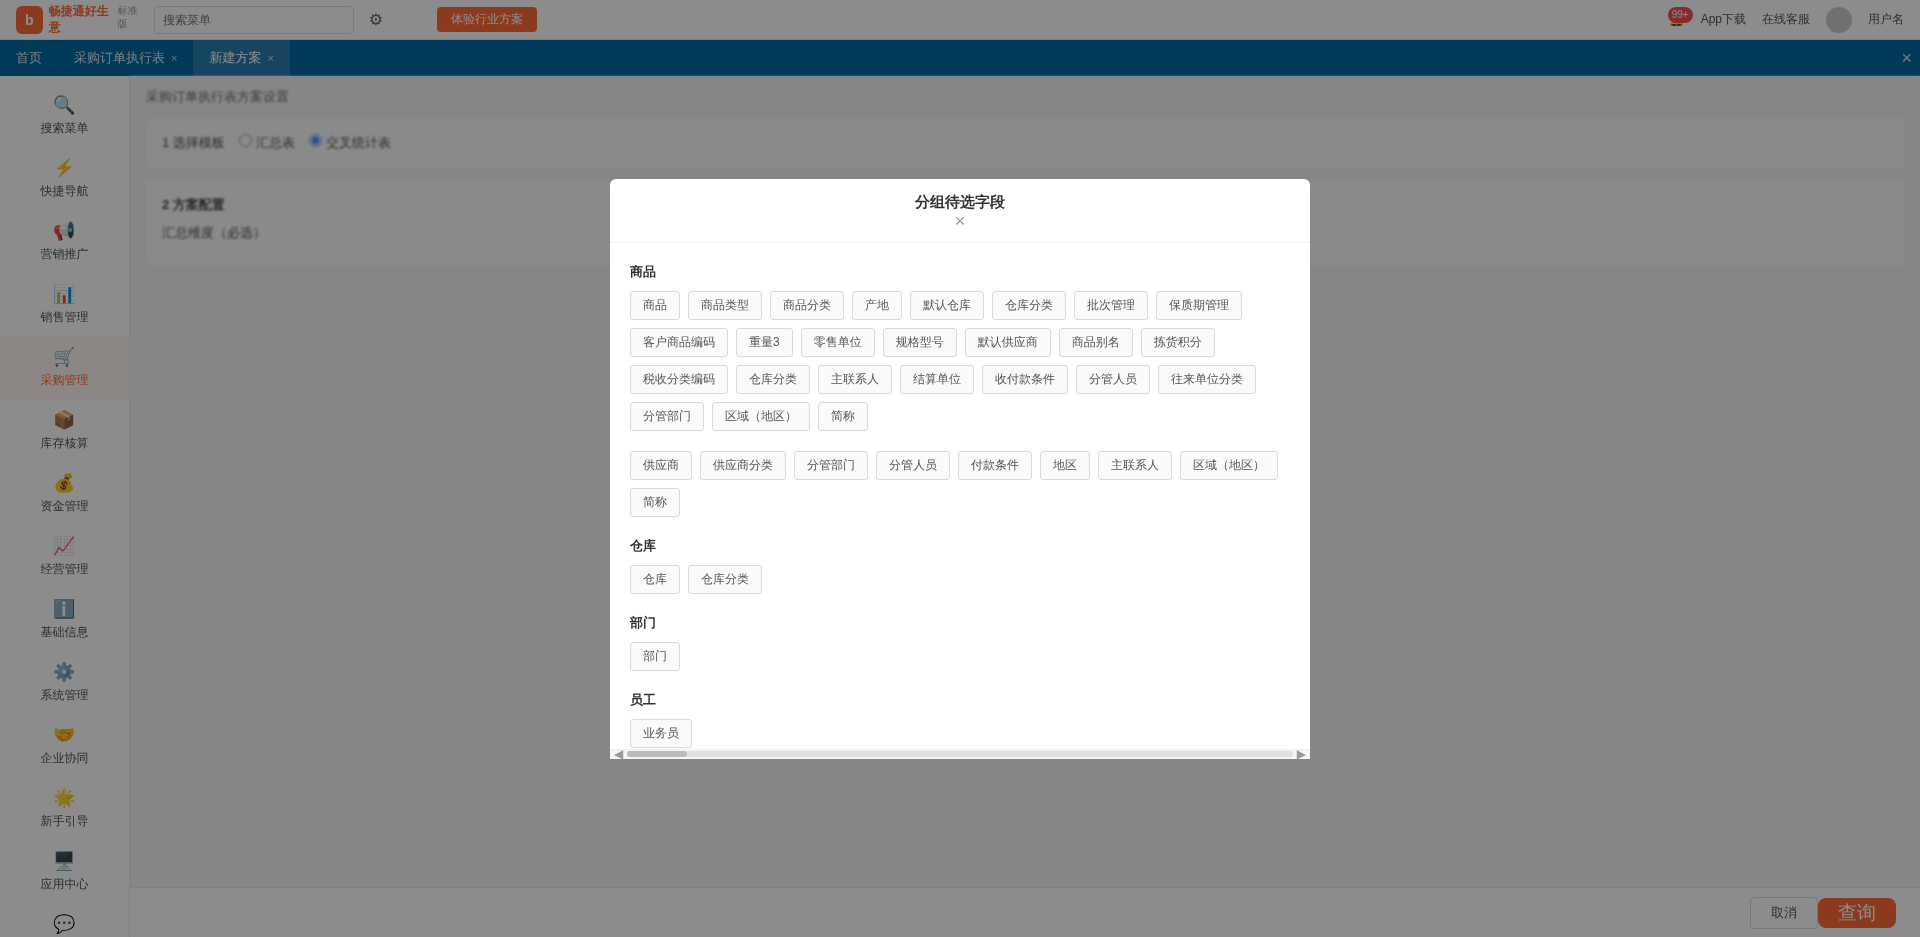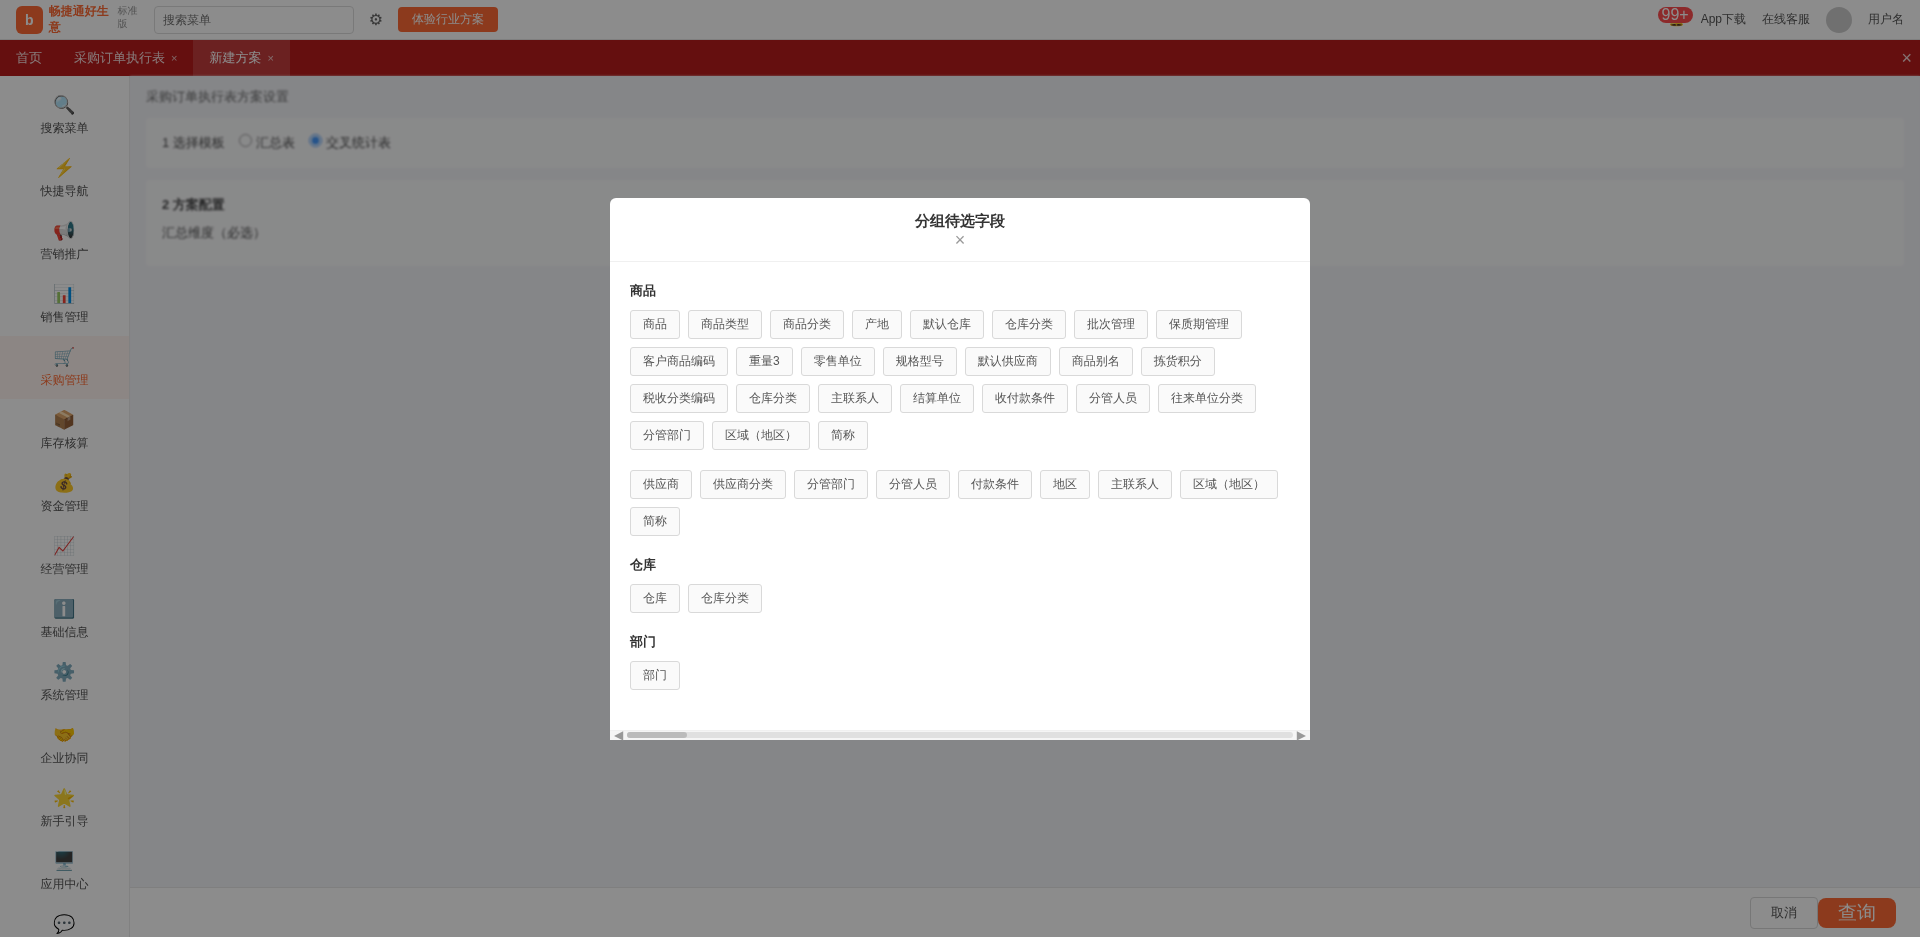--- a/index.html
+++ b/index.html
@@ -13,30 +13,30 @@
       align-items: center;
       padding: 0 16px;
       border-bottom: 1px solid #e8e8e8;
       justify-content: space-between;
     }
     .top-bar-left { display: flex; align-items: center; gap: 8px; }
     .logo-area { display: flex; align-items: center; gap: 6px; width: 130px; }
     .logo-icon { width: 28px; height: 28px; background: #ff6b35; border-radius: 6px; display: flex; align-items: center; justify-content: center; color: white; font-weight: bold; font-size: 14px; }
     .search-bar-top { width: 200px; height: 28px; border: 1px solid #ddd; border-radius: 4px; padding: 0 8px; font-size: 12px; }
     .gear-btn { width: 28px; height: 28px; border: none; background: transparent; cursor: pointer; font-size: 16px; color: #666; }
-    .exp-btn { background: #ff6b35; color: white; border: none; border-radius: 4px; padding: 4px 14px; cursor: pointer; font-size: 12px; }
+    .exp-btn { background: #ff6b35; color: white; border: none; border-radius: 4px; padding: 4px 14px; cursor: pointer; font-size: 12px; margin-left: 39px; }
     .top-bar-right { display: flex; align-items: center; gap: 16px; font-size: 12px; color: #555; }
     .badge-wrap { position: relative; display: inline-flex; align-items: center; }
-    .badge { background: #ff4d4f; color: white; border-radius: 8px; font-size: 16px; padding: 0 4px; min-width: 16px; height: 16px; display: flex; align-items: center; justify-content: center; position: absolute; top: -6px; right: -8px; }
+    .badge { background: #ff4d4f; color: white; border-radius: 8px; font-size: 10px; padding: 0 4px; min-width: 16px; height: 16px; display: flex; align-items: center; justify-content: center; position: absolute; top: -6px; right: -8px; }
     .user-avatar { width: 26px; height: 26px; background: #ccc; border-radius: 50%; }
 
     
     .nav-tabs {
       height: 36px;
-      background: #b91c1c;
+      background: #0369a1;
       display: flex;
       align-items: center;
       padding: 0 0 0 0;
     }
     .nav-tab {
       height: 36px;
       display: flex;
       align-items: center;
       padding: 0 16px;
       color: rgba(255,255,255,0.85);
@@ -381,20 +381,26 @@
         </div>
       </div>
 
       <div class="field-group">
         <div class="field-group-title">部门</div>
         <div class="field-tags">
           <span class="field-tag">部门</span>
         </div>
       </div>
 
+      <div class="field-group">
+        <div class="field-group-title">员工</div>
+        <div class="field-tags">
+          <span class="field-tag">业务员</span>
+        </div>
+      </div>
 
     </div>
 
     <div class="modal-hscroll">
       <div style="font-size:12px;color:#999;margin-right:4px;">◀</div>
       <div class="hscroll-track">
         <div class="hscroll-thumb"></div>
       </div>
       <div style="font-size:12px;color:#999;margin-left:4px;">▶</div>
     </div>

